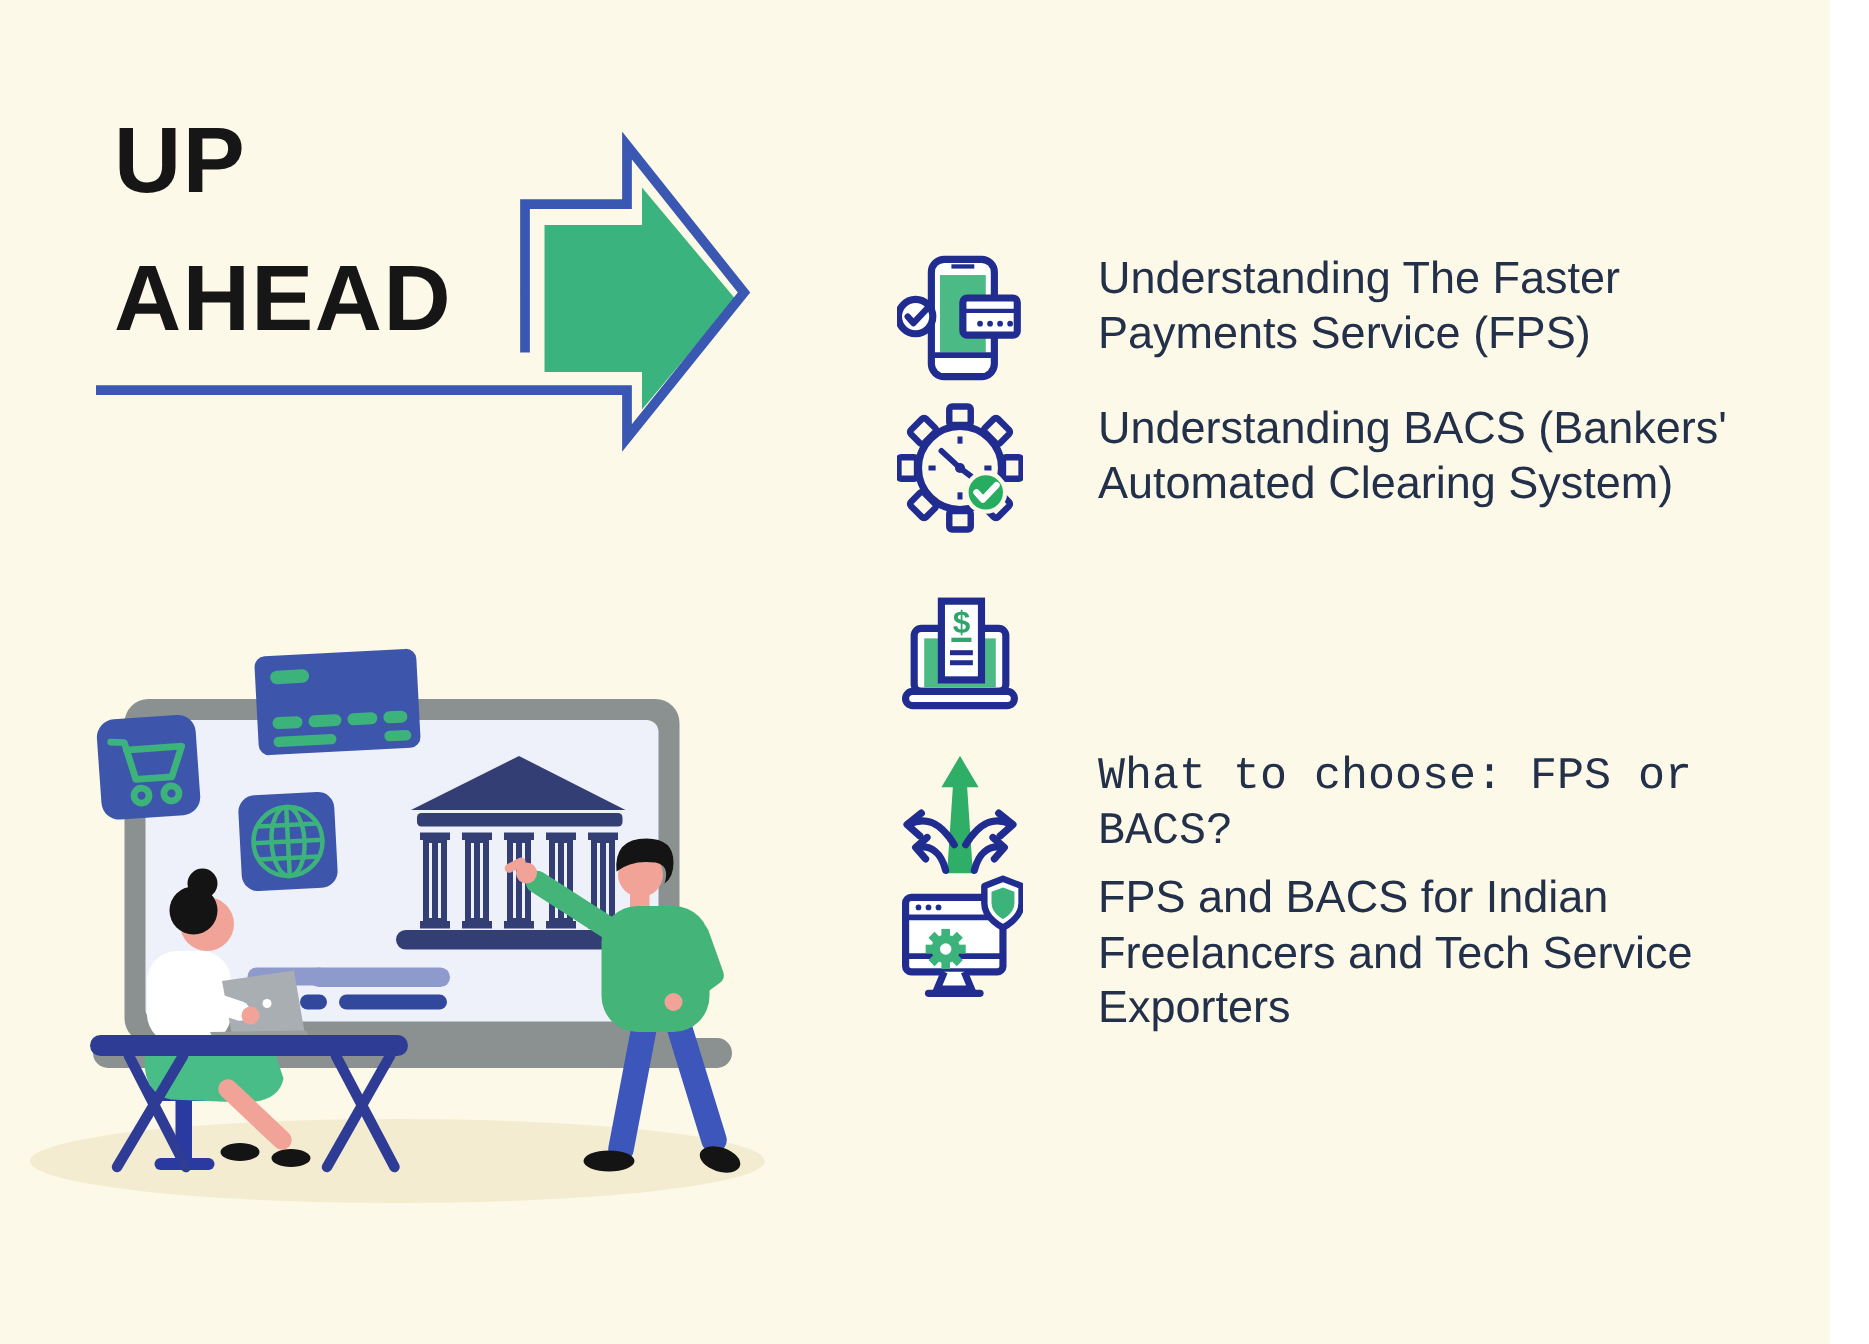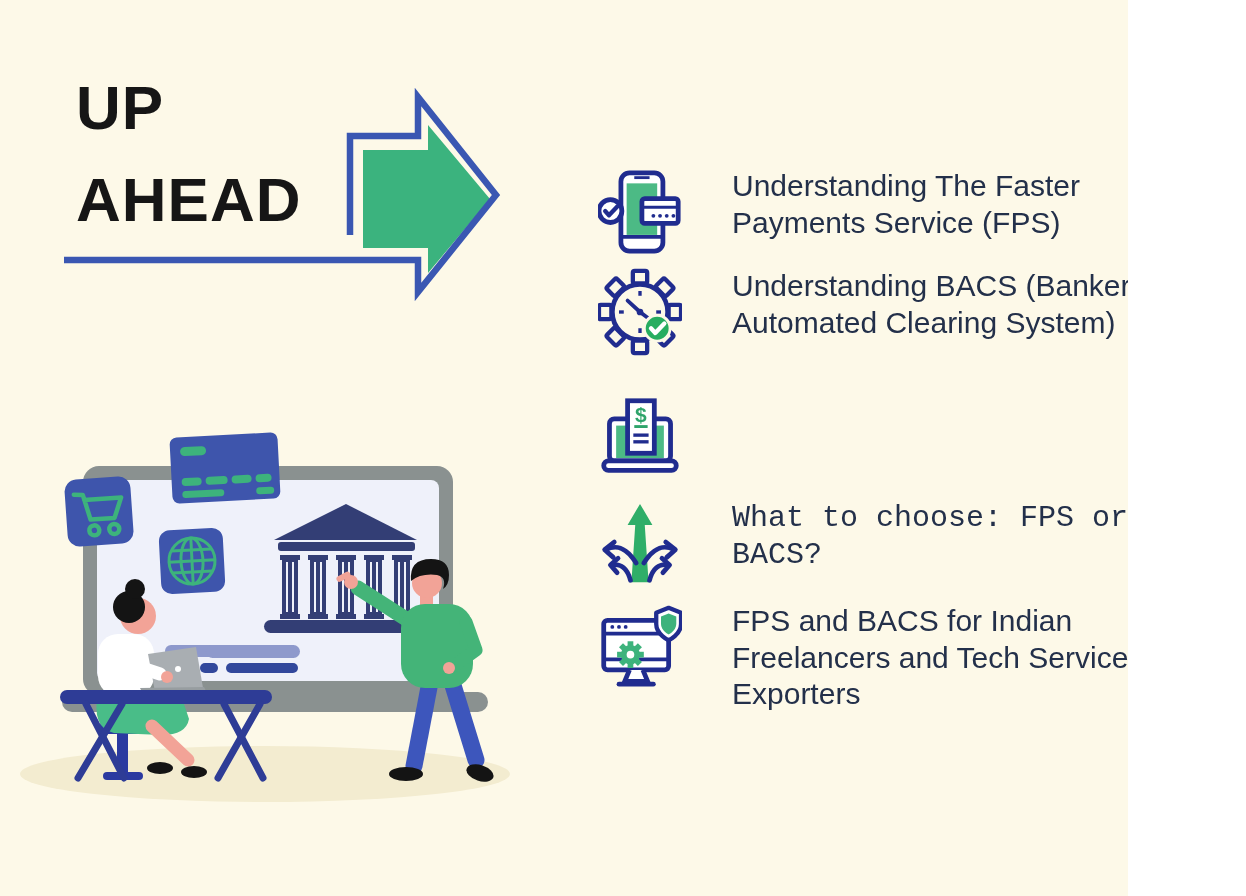--- a/index.html
+++ b/index.html
@@ -1,38 +1,38 @@
 <!DOCTYPE html>
 <html><head>
 <meta charset="utf-8">
 <style>
   html,body{margin:0;padding:0;}
   .canvas{
     position:relative;
-    width:1128px;height:896px;
+    width:1220px;height:896px;
     background:#FDF9E8;
     overflow:hidden;
     font-family:"Liberation Sans", sans-serif;
   }
   .title{
     position:absolute;left:76px;top:62px;
     font-size:62px;line-height:92px;font-weight:bold;
     color:#161616;letter-spacing:1px;
     white-space:pre-line;
   }
   .header-arrow{position:absolute;left:62px;top:88px;}
   .agenda-row{
     position:absolute;left:598px;
     display:flex;
   }
   .row-1{top:168px;}
   .row-2{top:268px;}
   .row-3{top:394px;}
   .row-4{top:500px;font-family:Liberation Mono, monospace;}
-  .row-5{top:603px;}
+  .row-5{top:581px;}
   .row-icon{width:84px;height:88px;flex-shrink:0;}
   .row-text{
     margin-left:50px;width:460px;
     font-size:30px;line-height:36.5px;
     color:#23304A;white-space:pre-line;
   }
   .illustration{position:absolute;left:18px;top:416px;}
 </style>
 </head>
 <body>

